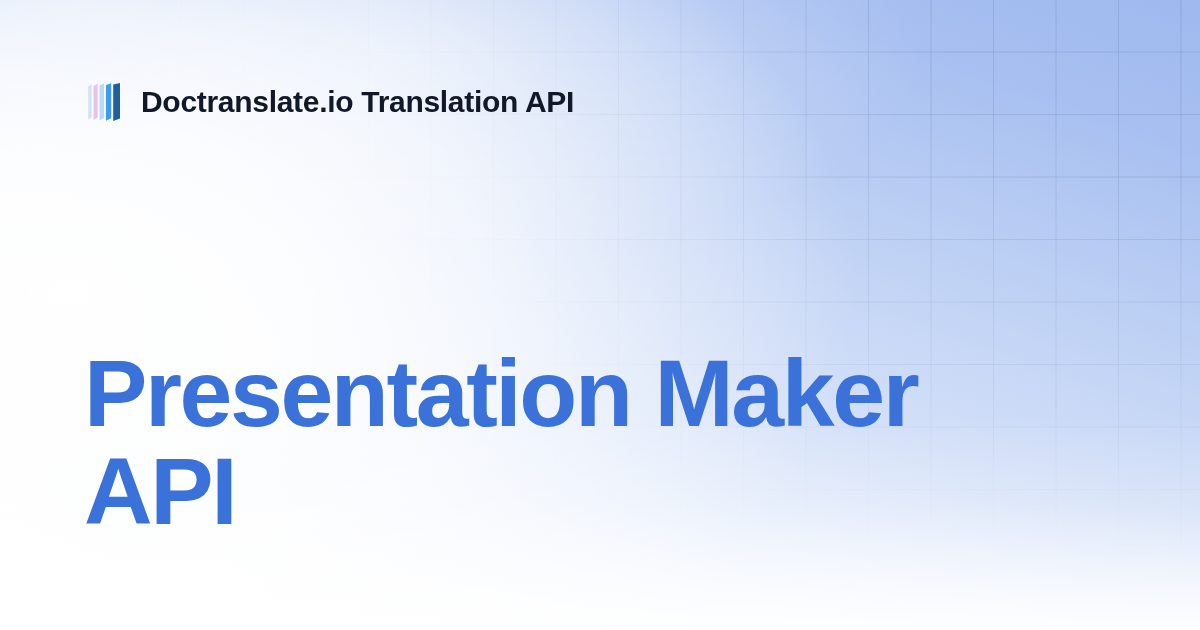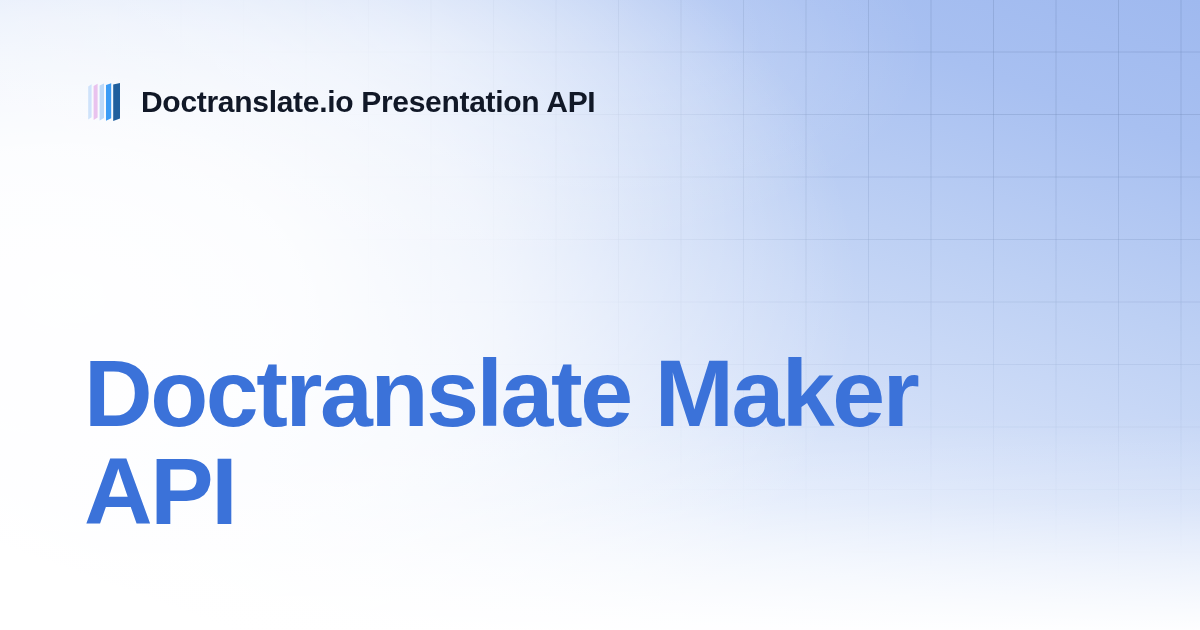--- a/index.html
+++ b/index.html
@@ -152,19 +152,19 @@
     <div class="brand-row">
       <span class="brand-logo-wrap">
         <svg class="brand-logo" viewBox="0 0 36 38" xmlns="http://www.w3.org/2000/svg" aria-hidden="true">
           <path d="M2.2 3.4 L5.6 1.2 L5.6 34.2 L2.2 36.6 Z" fill="#cfe3fb"></path>
           <path d="M7.6 2.9 L11.6 0.8 L11.6 34.6 L7.6 37.0 Z" fill="#e9c2ee"></path>
           <path d="M13.6 2.4 L18.0 0.5 L18.0 35.0 L13.6 37.4 Z" fill="#bcd9f9"></path>
           <path d="M20.0 2.0 L25.2 0.2 L25.2 35.3 L20.0 37.7 Z" fill="#3c9cf5"></path>
           <path d="M27.2 1.6 L34.0 0.0 L34.0 35.6 L27.2 37.9 Z" fill="#1f5f9e"></path>
         </svg>
       </span>
-      <span class="brand-title">Doctranslate.io Presentation API</span>
+      <span class="brand-title">Doctranslate.io Translation API</span>
     </div>
 
-    <h1 class="headline">Doctranslate Maker API</h1>
+    <h1 class="headline">Presentation Maker API</h1>
 
   </div>
 </div>
 
 </body></html>

